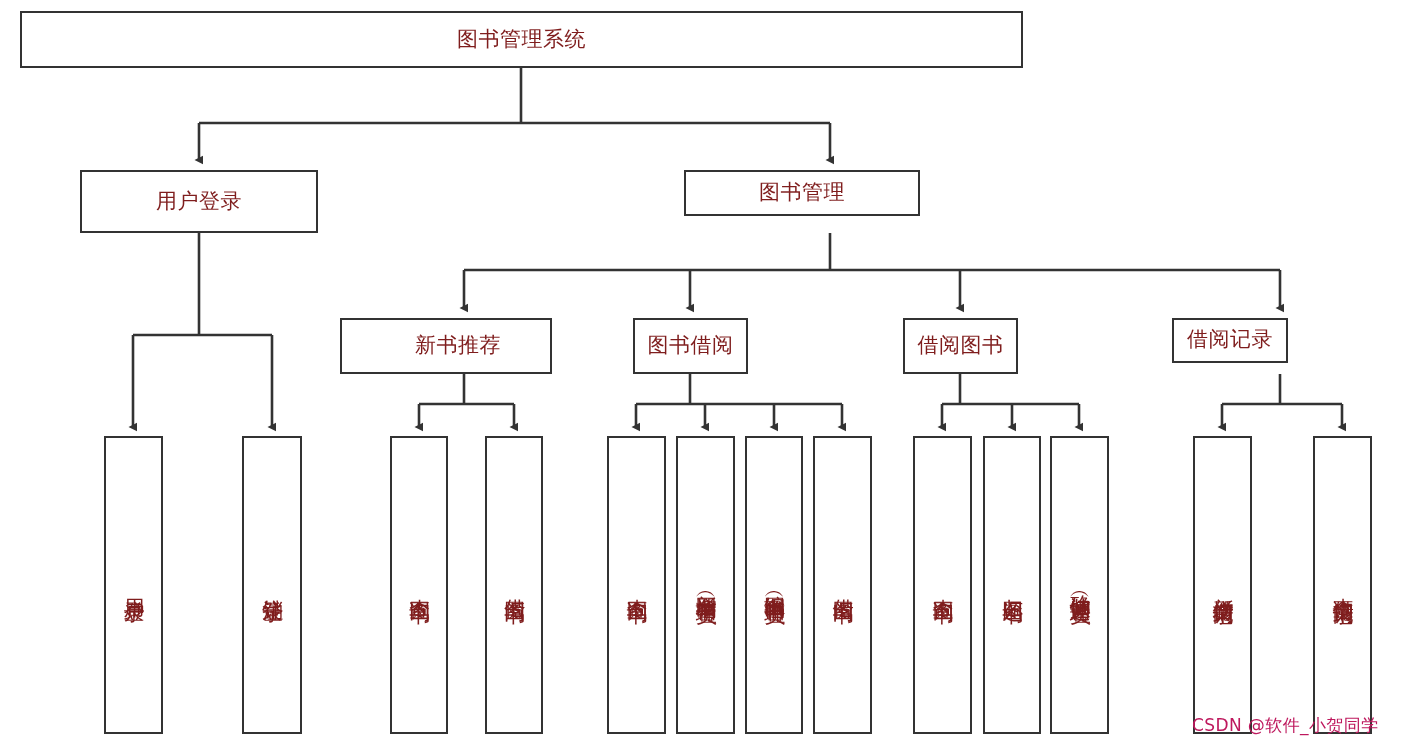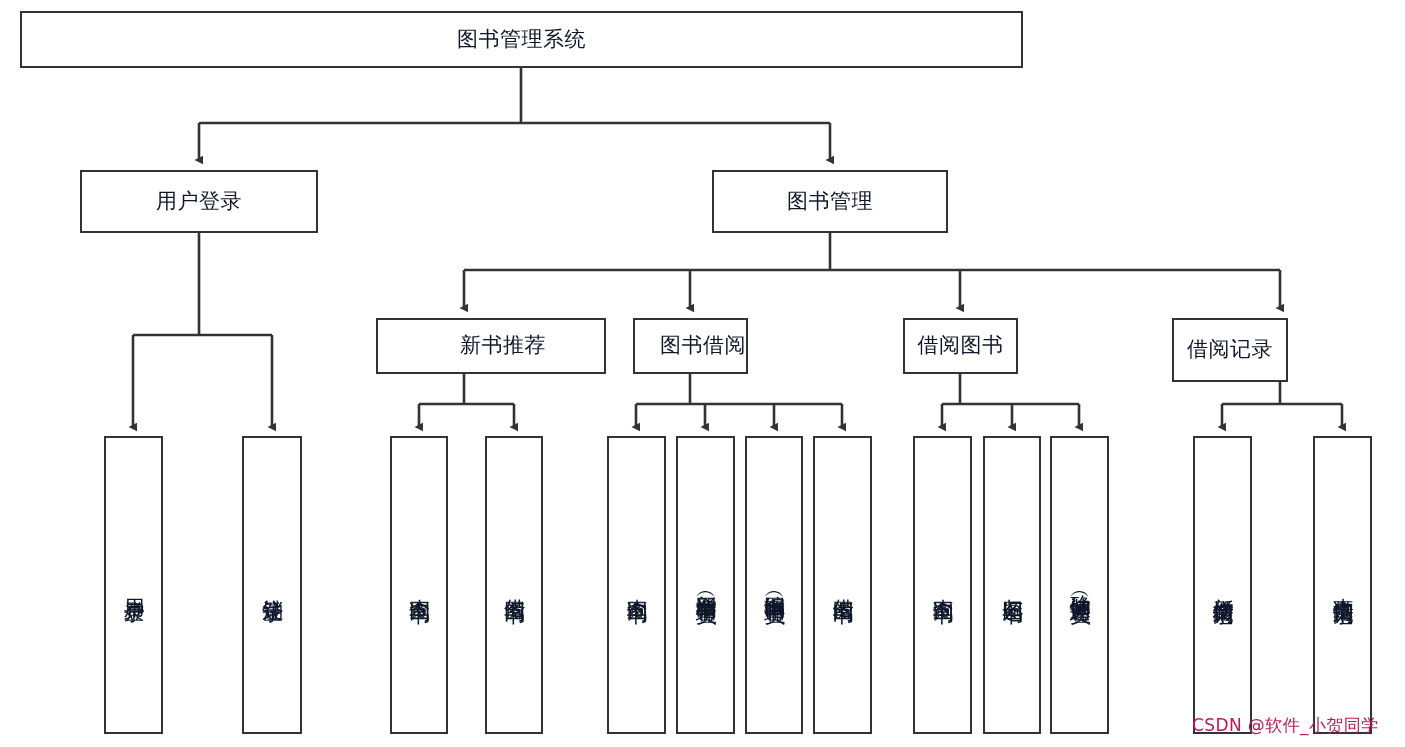--- a/index.html
+++ b/index.html
@@ -25,21 +25,21 @@
   }
   .node {
     position: absolute;
     box-sizing: border-box;
     border: 2px solid #333333;
     background: #ffffff;
     display: flex;
     align-items: center;
     justify-content: center;
     text-align: center;
-    color: #0f172a;
+    color: #7f1d1d;
   }
   .node-h {
     font-size: 21px;
     line-height: 1.1;
     letter-spacing: 0.5px;
   }
   .node-v {
     writing-mode: vertical-rl;
     text-orientation: upright;
     font-size: 21px;
@@ -115,34 +115,34 @@
     </g>
   </svg>
 
   <div class="node node-h" style="left:20px; top:11px; width:1003px; height:57px;">
     <span>图书管理系统</span>
   </div>
 
   <div class="node node-h" style="left:80px; top:170px; width:238px; height:63px;">
     <span>用户登录</span>
   </div>
-  <div class="node node-h" style="left:712px; top:170px; width:236px; height:63px;text-align:right;">
+  <div class="node node-h" style="left:684px; top:170px; width:236px; height:46px;text-align:right;">
     <span>图书管理</span>
   </div>
 
-  <div class="node node-h" style="left:376px; top:318px; width:230px; height:56px;padding-left:24px;">
+  <div class="node node-h" style="left:340px; top:318px; width:212px; height:56px;padding-left:24px;">
     <span>新书推荐</span>
   </div>
-  <div class="node node-h" style="left:633px; top:318px; width:115px; height:56px;justify-content:flex-end;">
+  <div class="node node-h" style="left:633px; top:318px; width:115px; height:56px;">
     <span>图书借阅</span>
   </div>
   <div class="node node-h" style="left:903px; top:318px; width:115px; height:56px;">
     <span>借阅图书</span>
   </div>
-  <div class="node node-h" style="left:1172px; top:318px; width:116px; height:64px;">
+  <div class="node node-h" style="left:1172px; top:318px; width:116px; height:45px;font-family:Liberation Mono, monospace;">
     <span>借阅记录</span>
   </div>
 
   <div class="node node-v" style="left:104px; top:436px; width:59px; height:298px;">
     <span>用户登录</span>
   </div>
   <div class="node node-v" style="left:242px; top:436px; width:60px; height:298px;">
     <span>注销登录</span>
   </div>
 

